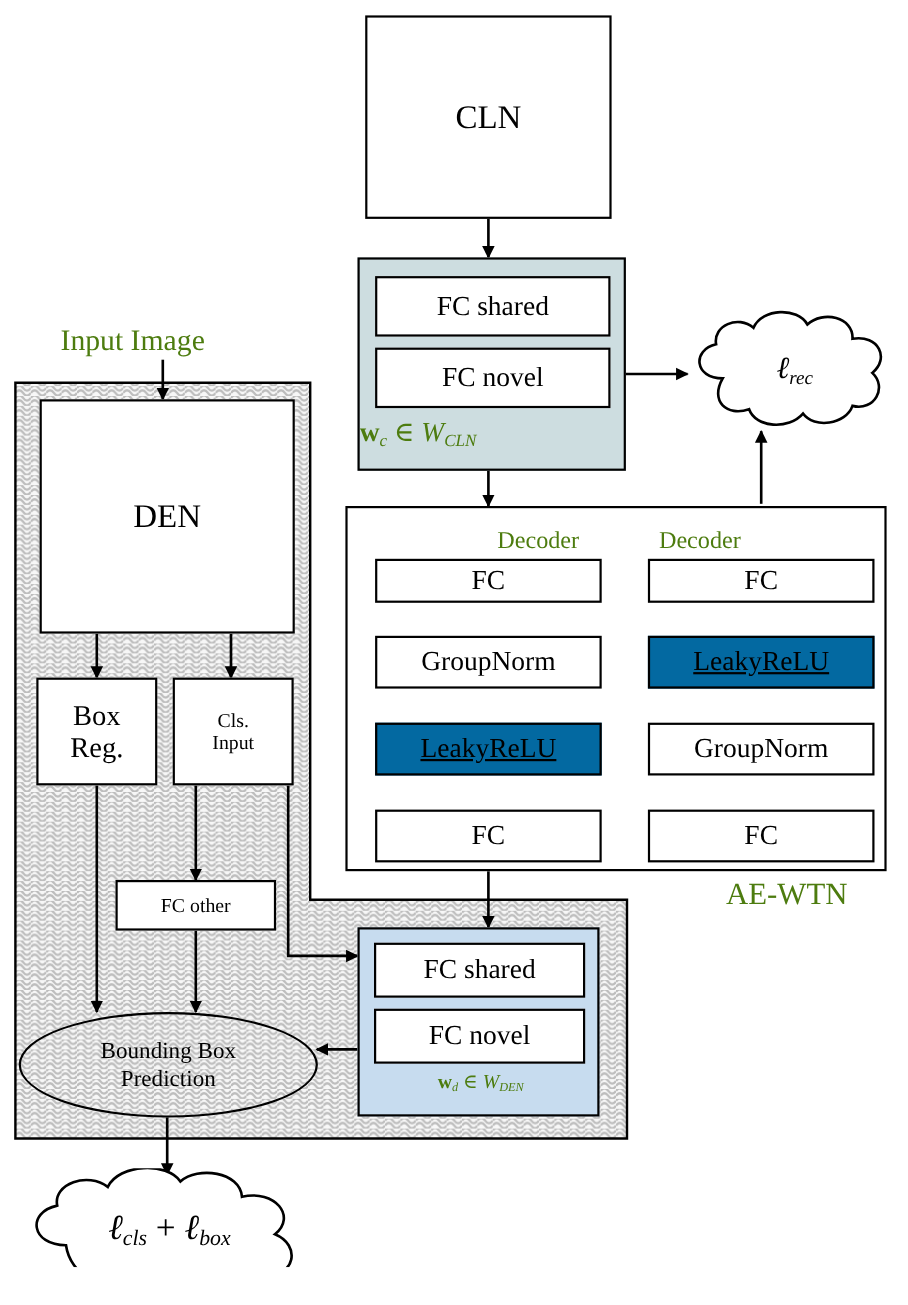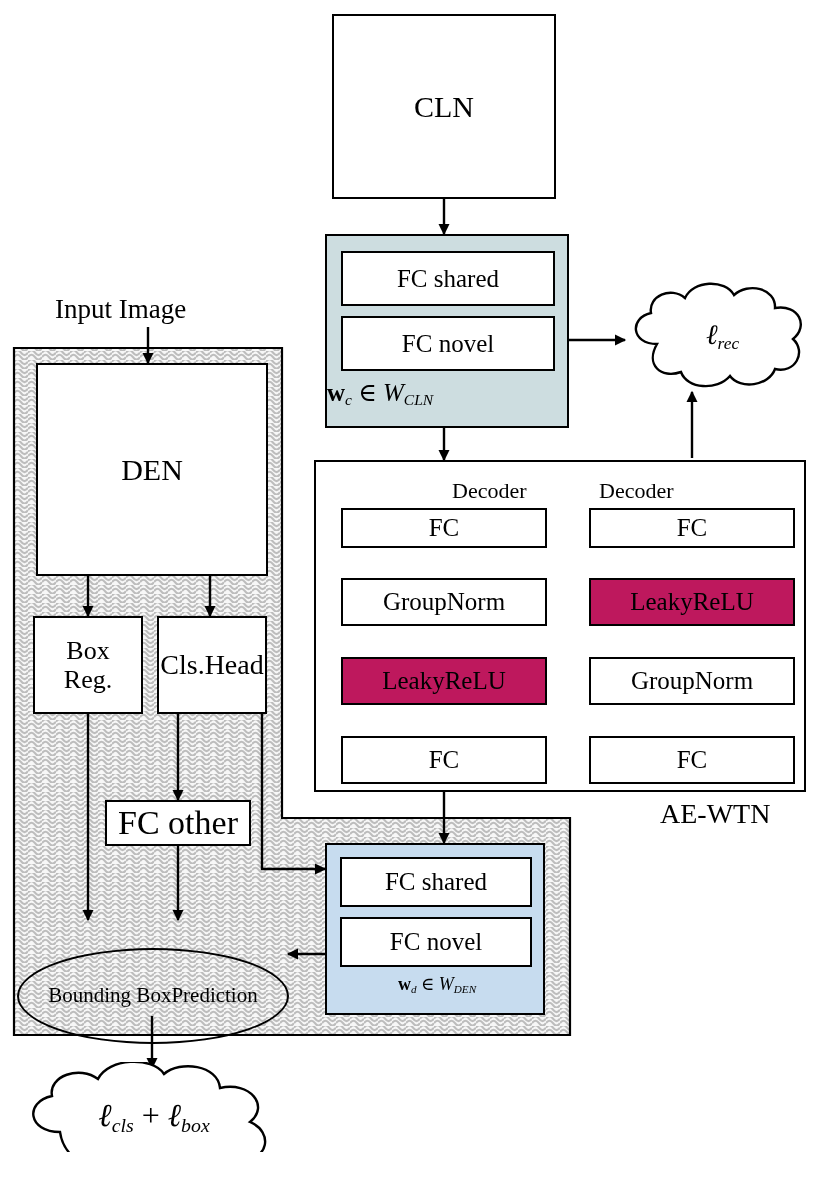--- a/index.html
+++ b/index.html
@@ -33,24 +33,24 @@
     text-align: center;
     color: #000;
     line-height: 1.12;
   }
   .grp {
     position: absolute;
     box-sizing: border-box;
   }
   .lbl {
     position: absolute;
-    color: #000000;
+    color: #4d7c0f;
     white-space: nowrap;
   }
-  .gray-fill { background: #be185d; }
+  .gray-fill { background: #0369a1; text-decoration: underline; }
   .ellipse-node {
     position: absolute;
     box-sizing: border-box;
     border: 2.2px solid #000;
     border-radius: 50%;
     background: transparent;
     display: flex;
     align-items: center;
     justify-content: center;
     text-align: center;
@@ -179,30 +179,30 @@
 
   <div class="node" style="left:36px; top:363px; width:232px; height:213px; font-size:30px;">
     <span>DEN</span>
   </div>
 
   <div class="node" style="left:33px; top:616px; width:110px; height:98px; font-size:26px; flex-direction:column;">
     <span>Box</span>
     <span>Reg.</span>
   </div>
 
-  <div class="node" style="left:157px; top:616px; width:110px; height:98px; font-size:28px; flex-direction:row;">
+  <div class="node" style="left:157px; top:616px; width:110px; height:98px; font-size:18px; flex-direction:column;">
     <span>Cls.</span>
-    <span>Head</span>
-  </div>
-
-  <div class="node" style="left:105px; top:800px; width:146px; height:46px; font-size:34px;">
+    <span>Input</span>
+  </div>
+
+  <div class="node" style="left:105px; top:800px; width:146px; height:46px; font-size:18px;">
     <span>FC other</span>
   </div>
 
-  <div class="ellipse-node" style="left:17px; top:920px; width:272px; height:96px; font-size:21px; flex-direction:row;margin-top:28px;">
+  <div class="ellipse-node" style="left:17px; top:920px; width:272px; height:96px; font-size:21px; flex-direction:column;">
     <span>Bounding Box</span>
     <span>Prediction</span>
   </div>
 
   <div class="grp" style="left:314px; top:460px; width:492px; height:332px; border:2.2px solid #000; background:#ffffff;"></div>
 
   <div class="lbl" style="left:452px; top:478px; font-size:22px;">Decoder</div>
   <div class="lbl" style="left:599px; top:478px; font-size:22px;">Decoder</div>
 
   <div class="node" style="left:341px; top:508px; width:206px; height:40px; font-size:25px;">

